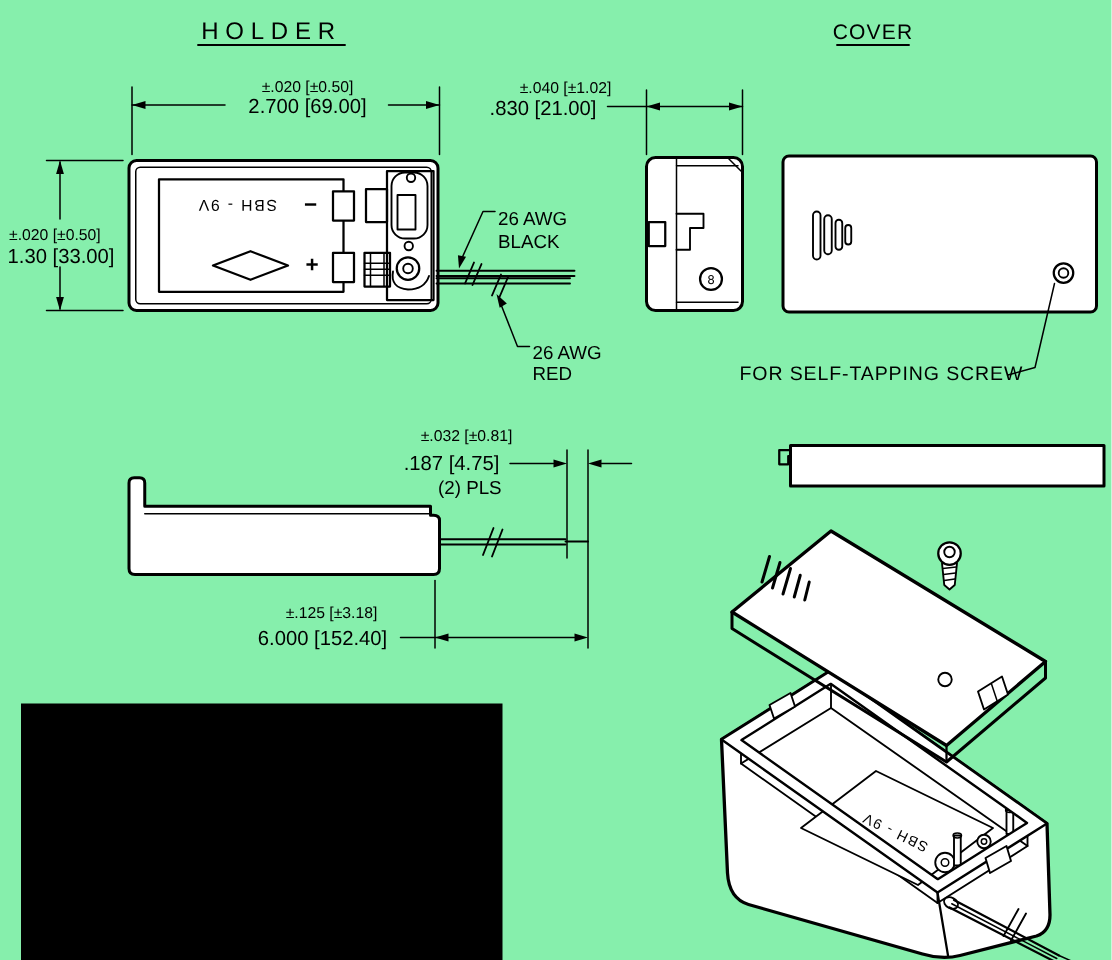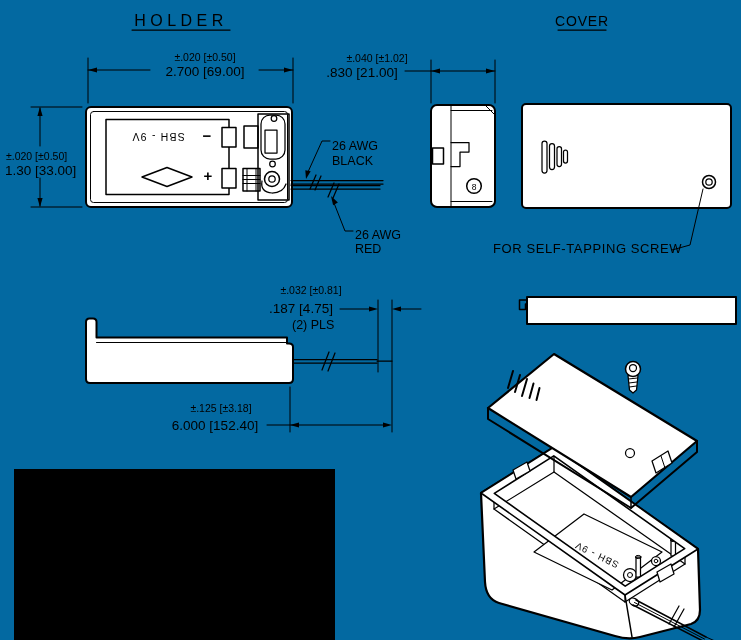--- a/index.html
+++ b/index.html
@@ -1,16 +1,16 @@
 <!DOCTYPE html>
 <html><head>
 <meta charset="utf-8">
 <style>
   html,body{margin:0;padding:0;background:#fff;}
-  .canvas{position:relative;width:741px;height:640px;background:#0369a1;overflow:hidden;
+  .canvas{position:relative;width:741px;height:640px;background:#86efac;overflow:hidden;
           font-family:"Liberation Sans",sans-serif;}
   svg{display:block}
   svg text{fill:#000;font-family:"Liberation Sans",sans-serif;}
   .ttl{font-size:16px;letter-spacing:4.5px;}
   .ttl2{font-size:14px;letter-spacing:0.8px;}
   .tv{font-size:13.5px;}           
   .tt{font-size:10.5px;}           
   .tlab{font-size:12.5px;}         
   .tnote{font-size:13px;letter-spacing:0.6px;}
   .tsm{font-size:8.5px;}

